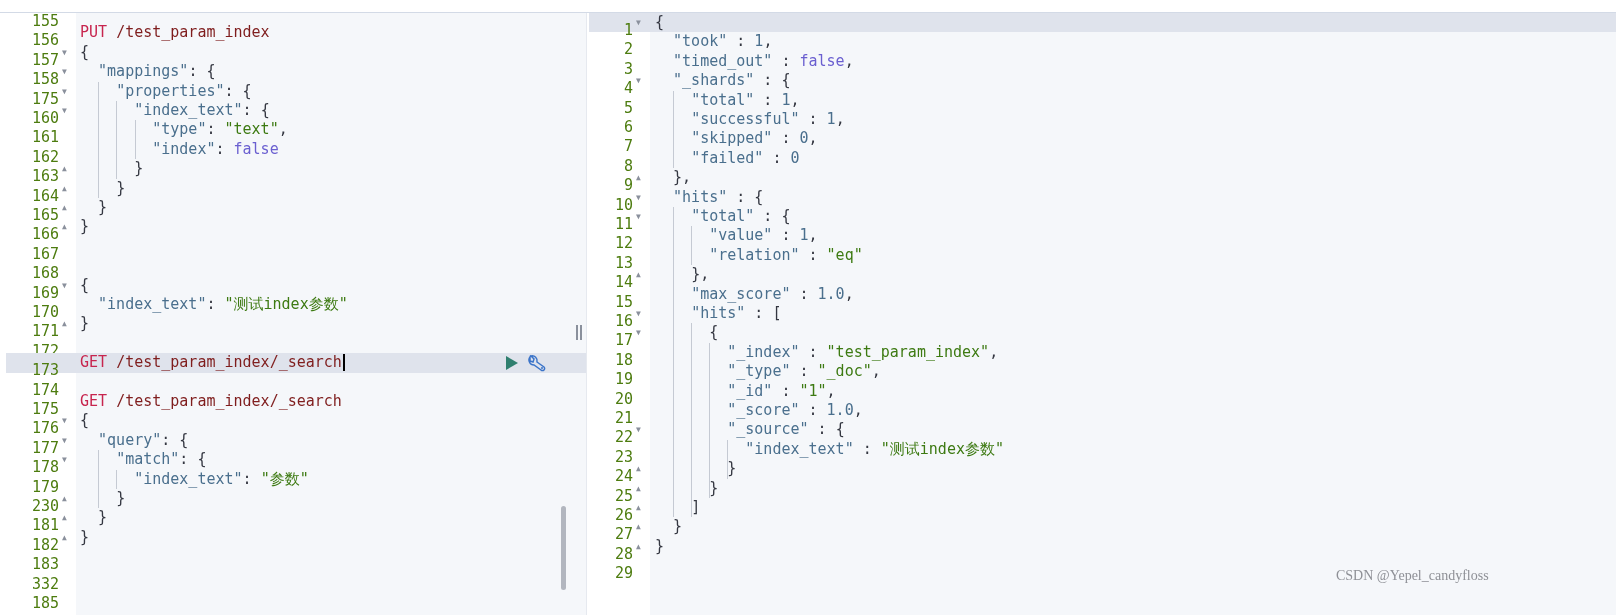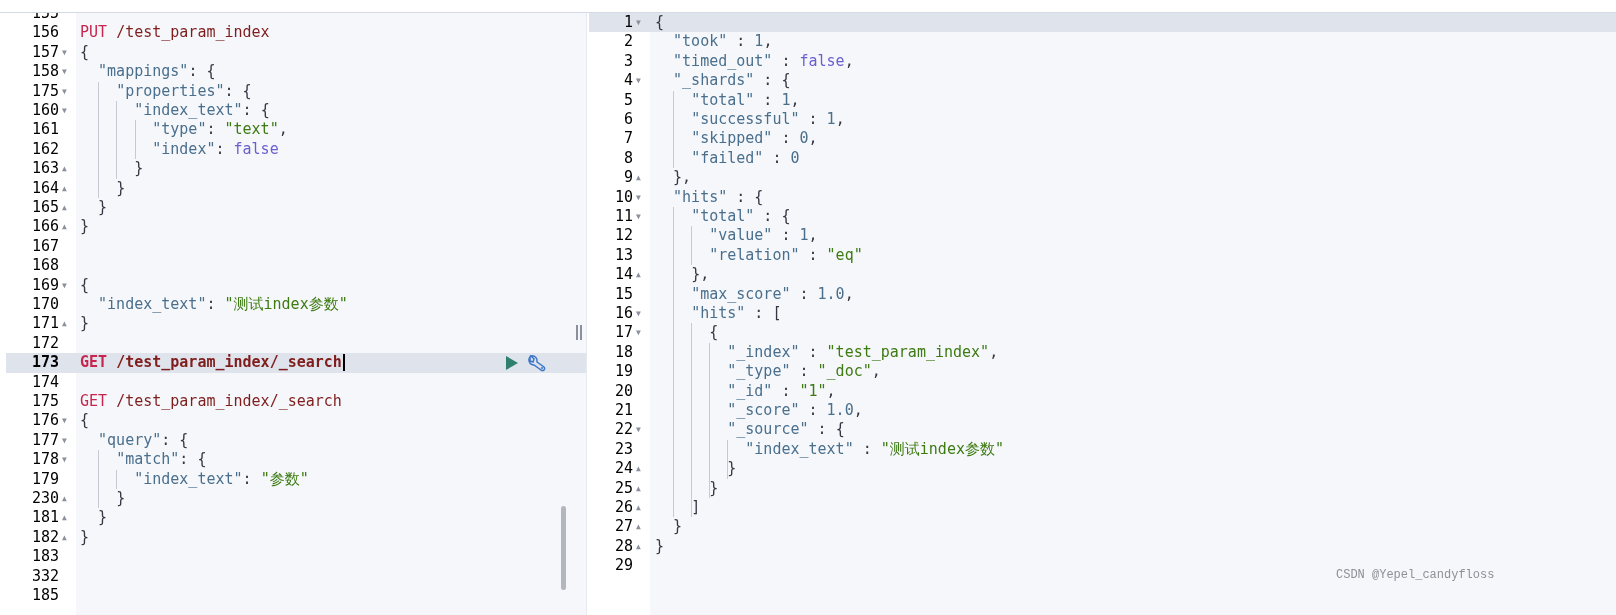--- a/index.html
+++ b/index.html
@@ -38,33 +38,33 @@
     display:flex; gap:2px; justify-content:center;
   }
   .resizer span { display:block; width:2px; height:15px; background:#8a909c; }
 
   .lines { position:absolute; left:0; top:0; width:100%; }
   .line {
     position:absolute; left:0; height:19.4px; width:100%;
     font-size:15px; line-height:19.4px; white-space:pre;
   }
   .ln {
-    position:absolute; top:0; text-align:right; color:#000000;
+    position:absolute; top:8px; text-align:right; color:#4d7c0f;
   }
   .left-pane .ln { left:0; width:53px; }
   .right-pane .ln { left:0; width:44px; }
   .fold {
     position:absolute; top:0; font-size:8px; color:#8a909c;
   }
   .left-pane .fold { left:56px; }
   .right-pane .fold { left:47px; }
   .code { position:absolute; top:0; color:#343741; }
   .left-pane .code { left:74px; }
   .right-pane .code { left:66px; }
-  .hl { background:#dfe3ec;font-weight:bold; }
+  .hl { background:#dfe3ec; }
 
   .m { color:#c7254e; }
   .key { color:#4a6f8d; }
   .str { color:#3d7a12; }
   .bool { color:#6a5fd0; }
   .num { color:#4a6f8d; }
   .punc { color:#343741; }
   .path { color:#7f1d1d; }
   .brace { color:#343741; }
   .guide {
@@ -77,22 +77,22 @@
   .actions {
     position:absolute; left:500px; top:0; height:19.4px; display:flex; align-items:center; gap:8px;
   }
   .play-btn { width:0; height:0; border-top:7px solid transparent; border-bottom:7px solid transparent; border-left:12px solid #2f7f6f; cursor:pointer; }
   .wrench-btn { width:22px; height:18px; cursor:pointer; }
   .scrollbar {
     position:absolute; left:555px; top:493px; width:5px; height:84px;
     background:#b2b6bf; border-radius:3px;
   }
   .watermark {
-    position:absolute; left:1336px; top:568px; font-family:Liberation Mono, monospace;
-    font-size:12px; color:#8e9096;
+    position:absolute; left:1336px; top:568px; font-family:Liberation Serif, serif;
+    font-size:14px; color:#8e9096;
   }
 </style>
 </head>
 <body>
 
 <div class="topbar"></div>
 
 <div class="left-pane">
   <div class="left-gutter"></div>
   <div class="lines" id="left-lines">

